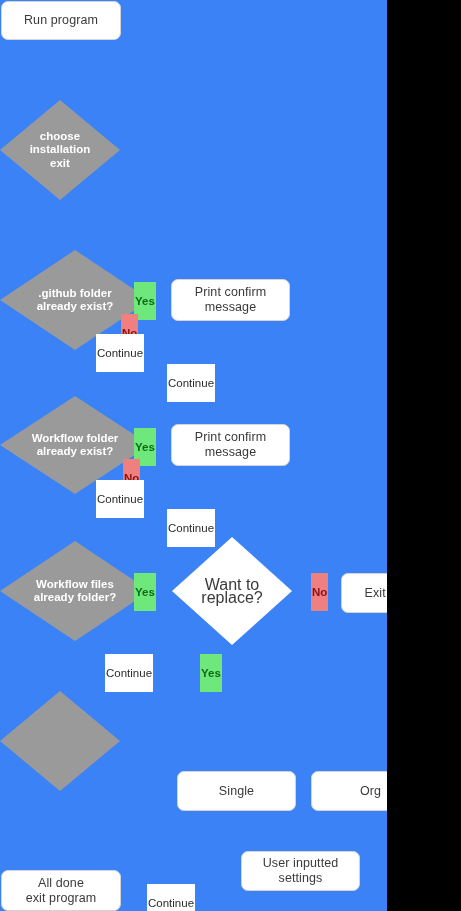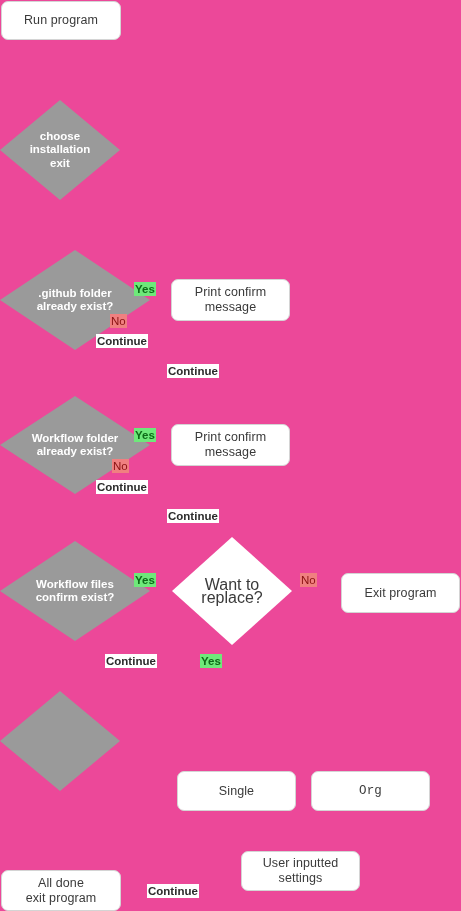--- a/index.html
+++ b/index.html
@@ -2,23 +2,23 @@
 <html><head>
 <meta charset="utf-8">
 <style>
   html, body {
     margin: 0;
     padding: 0;
     background: #000000;
   }
   #canvas {
     position: relative;
-    width: 461px;
+    width: 387px;
     height: 911px;
-    background: #ec4899;
+    background: #3b82f6;
     overflow: hidden;
     font-family: "Liberation Sans", sans-serif;
   }
 
   
   .node-box {
     position: absolute;
     box-sizing: border-box;
     background: #ffffff;
     border: 1px solid #d4d4d4;
@@ -60,63 +60,63 @@
   .diamond-gray .dshape { background: #9a9a9a; }
   .diamond-gray .dlabel { color: #ffffff; }
   .diamond-white .dshape { background: #ffffff; }
   .diamond-white .dlabel { color: #3a3a3a; font-weight: normal; font-size: 16px; }
 
   
   .edge-label {
     position: absolute;
     font-size: 11.5px;
     line-height: 14px;
-    padding: 0px 1px;
+    padding: 12px 1px;
     white-space: nowrap;
   }
   .label-plain {
     background: #ffffff;
     color: #2b2b2b;
-    font-weight: bold;
   }
   .label-yes {
     background: #6ee87a;
     color: #0d6b18;
     font-weight: bold;
   }
   .label-no {
     background: #f08080;
     color: #8a1212;
-    font-weight: normal;
+    font-weight: bold;
+    margin-left: 11px;
   }
 </style>
 </head>
 <body>
 
 <div id="canvas">
 
 <div class="node-box" style="left: 1px; top: 1px; width: 120px; height: 39px;"><span>Run program</span></div>
     <div class="node-diamond diamond-gray" style="left: 0px; top: 100px; width: 120px; height: 100px;"><span class="dshape"></span><span class="dlabel">choose
 installation
 exit</span></div>
     <div class="node-diamond diamond-gray" style="left: 0px; top: 250px; width: 150px; height: 100px;"><span class="dshape"></span><span class="dlabel">.github folder
 already exist?</span></div>
     <div class="node-box" style="left: 171px; top: 279px; width: 119px; height: 42px;"><span>Print confirm
 message</span></div>
     <div class="node-diamond diamond-gray" style="left: 0px; top: 396px; width: 150px; height: 98px;"><span class="dshape"></span><span class="dlabel">Workflow folder
 already exist?</span></div>
     <div class="node-box" style="left: 171px; top: 424px; width: 119px; height: 42px;"><span>Print confirm
 message</span></div>
     <div class="node-diamond diamond-gray" style="left: 0px; top: 541px; width: 150px; height: 100px;"><span class="dshape"></span><span class="dlabel">Workflow files
-confirm exist?</span></div>
+already folder?</span></div>
     <div class="node-diamond diamond-white" style="left: 172px; top: 537px; width: 120px; height: 108px;"><span class="dshape"></span><span class="dlabel">Want to replace?</span></div>
     <div class="node-box" style="left: 341px; top: 573px; width: 119px; height: 40px;"><span>Exit program</span></div>
     <div class="node-diamond diamond-gray" style="left: 0px; top: 691px; width: 120px; height: 100px;"><span class="dshape"></span></div>
     <div class="node-box" style="left: 177px; top: 771px; width: 119px; height: 40px;"><span>Single</span></div>
-    <div class="node-box" style="left: 311px; top: 771px; width: 119px; height: 40px; font-family: Liberation Mono, monospace;"><span>Org</span></div>
+    <div class="node-box" style="left: 311px; top: 771px; width: 119px; height: 40px;"><span>Org</span></div>
     <div class="node-box" style="left: 241px; top: 851px; width: 119px; height: 40px;"><span>User inputted
 settings</span></div>
     <div class="node-box" style="left: 1px; top: 870px; width: 120px; height: 41px;"><span>All done
 exit program</span></div>
     <div class="edge-label label-yes" style="left: 134px; top: 282px;">Yes</div>
     <div class="edge-label label-no" style="left: 110px; top: 314px;">No</div>
     <div class="edge-label label-plain" style="left: 96px; top: 334px;">Continue</div>
     <div class="edge-label label-plain" style="left: 167px; top: 364px;">Continue</div>
     <div class="edge-label label-yes" style="left: 134px; top: 428px;">Yes</div>
     <div class="edge-label label-no" style="left: 112px; top: 459px;">No</div>

